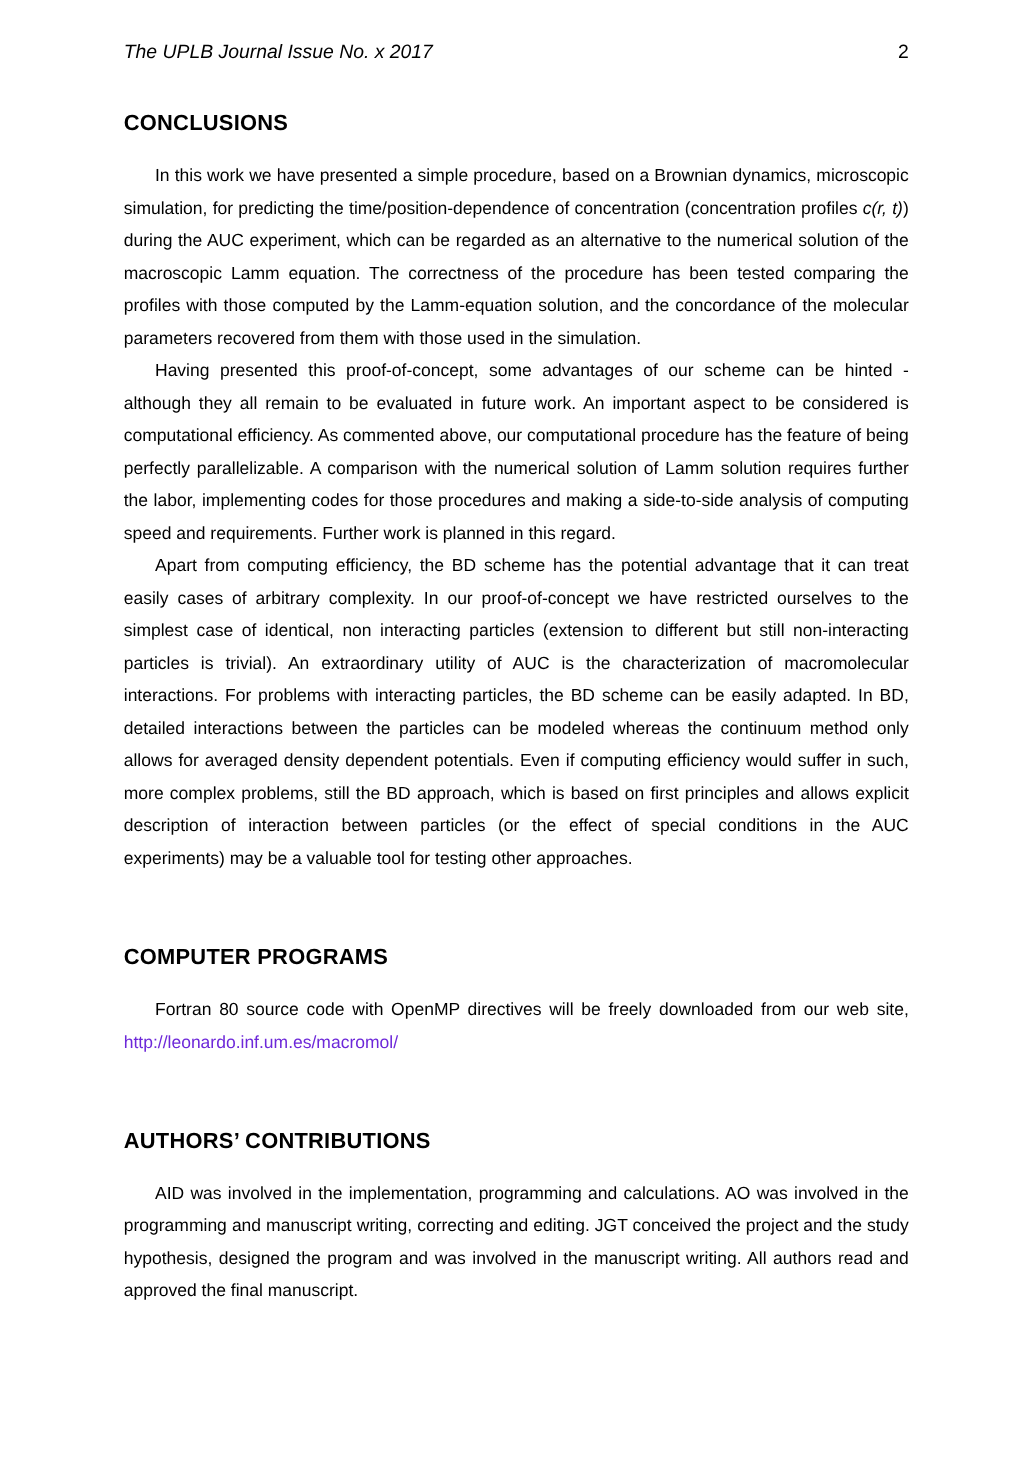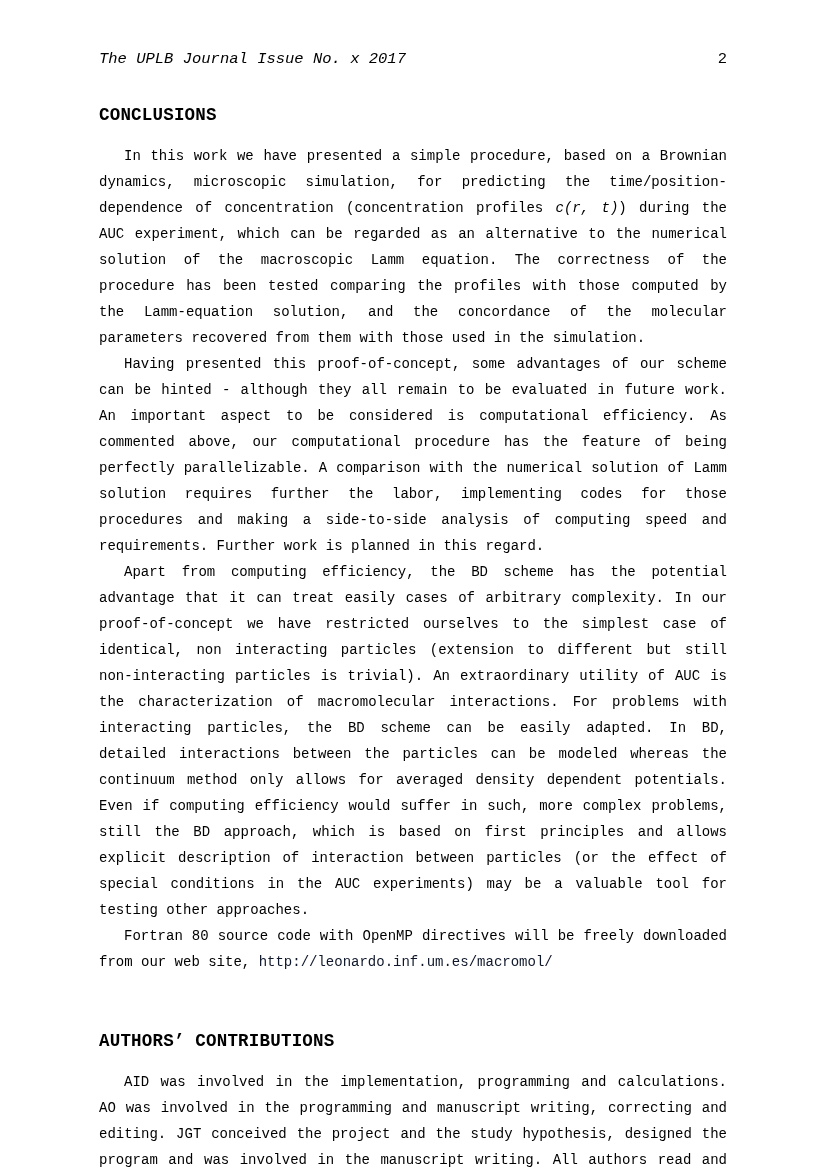--- a/index.html
+++ b/index.html
@@ -6,22 +6,22 @@
     margin: 0;
     padding: 0;
     background: #ffffff;
   }
   .page {
     position: relative;
     width: 827px;
     height: 1170px;
     box-sizing: border-box;
     background: #ffffff;
-    padding: 50px 100px 0 99px;
-    font-family: Liberation Mono, monospace;
+    padding: 33px 100px 0 99px;
+    font-family: Liberation Sans, sans-serif;
     color: #000000;
     overflow: hidden;
   }
   .page-header {
     display: flex;
     justify-content: space-between;
     align-items: baseline;
     font-size: 15.5px;
     line-height: 18px;
   }
@@ -44,21 +44,21 @@
     margin: 0;
     text-indent: 25px;
     text-align: justify;
     font-size: 14px;
     line-height: 26px;
   }
   .math-inline {
     font-style: italic;
   }
   .url-text {
-    color: #0f172a;
+    color: #6d28d9;
     text-decoration: none;
   }
 </style>
 </head>
 <body>
 
 <div class="page">
 
   <div class="page-header">
     <span class="journal-title">The UPLB Journal Issue No. x 2017</span>
@@ -66,20 +66,21 @@
   </div>
 
   <section>
     <h2 class="section-heading first">CONCLUSIONS</h2>
     <p class="body-para"><span>In this work we have presented a simple procedure, based on a Brownian dynamics, microscopic simulation, for predicting the time/position-dependence of concentration (concentration profiles </span><span class="math-inline">c(r, t)</span><span>) during the AUC experiment, which can be regarded as an alternative to the numerical solution of the macroscopic Lamm equation. The correctness of the procedure has been tested comparing the profiles with those computed by the Lamm-equation solution, and the concordance of the molecular parameters recovered from them with those used in the simulation.</span></p>
     <p class="body-para">Having presented this proof-of-concept, some advantages of our scheme can be hinted - although they all remain to be evaluated in future work. An important aspect to be considered is computational efficiency. As commented above, our computational procedure has the feature of being perfectly parallelizable. A comparison with the numerical solution of Lamm solution requires further the labor, implementing codes for those procedures and making a side-to-side analysis of computing speed and requirements. Further work is planned in this regard.</p>
     <p class="body-para">Apart from computing efficiency, the BD scheme has the potential advantage that it can treat easily cases of arbitrary complexity.  In our proof-of-concept we have restricted ourselves to the simplest case of identical, non interacting particles (extension to different but still non-interacting particles is trivial). An extraordinary utility of AUC is the characterization of macromolecular interactions. For problems with interacting particles, the BD scheme can be easily adapted. In BD, detailed interactions between the particles can be modeled whereas the continuum method only allows for averaged density dependent potentials. Even if computing efficiency would suffer in such, more complex problems, still the BD approach, which is based on first principles and allows explicit description of interaction between particles (or the effect of special conditions in the AUC experiments) may be a valuable tool for testing other approaches.</p>
   </section>
 
   <section>
+    <h2 class="section-heading">COMPUTER PROGRAMS</h2>
     <p class="body-para"><span>Fortran 80 source code with OpenMP directives will be freely downloaded from our web site, </span><span class="url-text">http://leonardo.inf.um.es/macromol/</span></p>
   </section>
 
   <section>
     <h2 class="section-heading">AUTHORS’ CONTRIBUTIONS</h2>
     <p class="body-para">AID was involved in the implementation, programming and calculations. AO was involved in the programming and manuscript writing, correcting and editing. JGT conceived the project and the study hypothesis, designed the program and was involved in the manuscript writing. All authors read and approved the final manuscript.</p>
   </section>
 
 </div>
 

